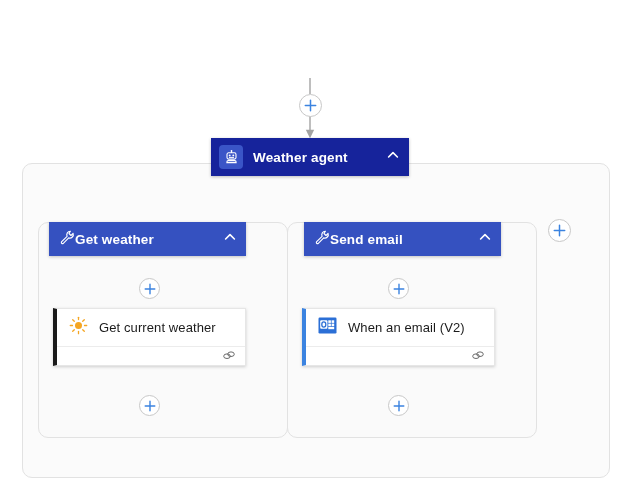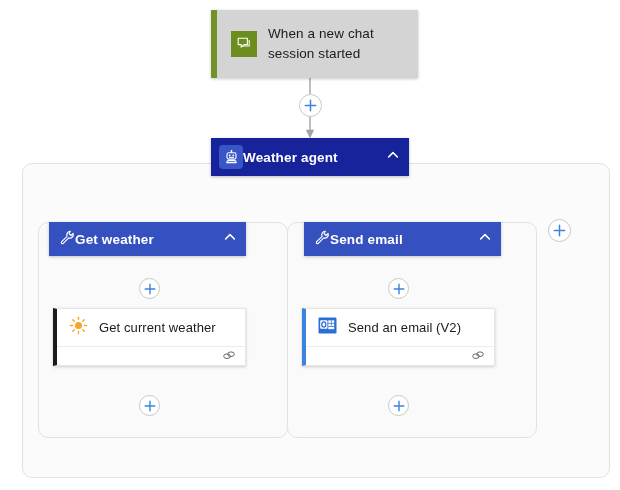--- a/index.html
+++ b/index.html
@@ -27,21 +27,21 @@
     display: flex; align-items: center; justify-content: center;
   }
   .trigger-label {
     font-size: 13.5px; color: #1b1b1b; line-height: 1.45; letter-spacing: .1px;
   }
 
   
   .agent {
     position: absolute; left: 211px; top: 138px; width: 198px; height: 38px;
     background: #16239b; box-shadow: 0 1px 3px rgba(0,0,0,.25);
-    display: flex; align-items: center; padding: 0 9px 0 8px; 
+    display: flex; align-items: center; padding: 0 9px 0 8px; gap: 10px;
   }
   .agent-icon {
     width: 24px; height: 24px; border-radius: 4px; background: #3a55c7; flex: 0 0 24px;
     display: flex; align-items: center; justify-content: center;
   }
   .agent-label { font-size: 13.5px; font-weight: bold; color: #ffffff; flex: 1; letter-spacing: .15px; }
 
   
   .outer-box {
     position: absolute; left: 22px; top: 163px; width: 588px; height: 315px;
@@ -117,29 +117,20 @@
       <path d="M149,378 L149,394"></path>
       <path d="M398,378 L398,394"></path>
     </g>
   </svg>
 
   <div class="outer-box"></div>
 
   <div class="tool-box left"></div>
   <div class="tool-box right"></div>
 
-  <div class="trigger">
-    <span class="trigger-icon">
-      <svg width="17" height="17" viewBox="0 0 17 17">
-        <path d="M2.2,2.2 h9.2 v6.4 h-3.2 l-3.0,2.6 v-2.6 h-3.0 z" fill="none" stroke="#ffffff" stroke-width="1.1" stroke-linejoin="round"></path>
-        <path d="M6.2,10.0 h7.0 v-6.0" fill="none" stroke="#ffffff" stroke-width="1.1" stroke-linejoin="round" opacity="0.95"></path>
-      </svg>
-    </span>
-    <span class="trigger-label">When a new chat session started</span>
-  </div>
 
   <div class="plus plus-big" style="left:299px; top:94px;">
     <svg width="13" height="13" viewBox="0 0 13 13">
       <path d="M6.5,1.3 V11.7 M1.3,6.5 H11.7" stroke="#3b83e0" stroke-width="1.5" stroke-linecap="round"></path>
     </svg>
   </div>
 
   <div class="agent">
     <span class="agent-icon">
       <svg width="15" height="15" viewBox="0 0 15 15">
@@ -238,21 +229,21 @@
           <rect x="0.5" y="1.5" width="18" height="16" rx="1.2" fill="#2b6fd6"></rect>
           <rect x="2.2" y="4.2" width="7.2" height="8.6" rx="1" fill="#ffffff"></rect>
           <ellipse cx="5.8" cy="8.5" rx="2.0" ry="2.6" fill="none" stroke="#2b6fd6" stroke-width="1.3"></ellipse>
           <rect x="10.3" y="4.3" width="2.6" height="2.6" fill="#ffffff"></rect>
           <rect x="13.6" y="4.3" width="2.6" height="2.6" fill="#ffffff"></rect>
           <rect x="10.3" y="7.6" width="2.6" height="2.6" fill="#ffffff"></rect>
           <rect x="13.6" y="7.6" width="2.6" height="2.6" fill="#ffffff"></rect>
           <rect x="10.3" y="10.9" width="5.9" height="2.3" fill="#ffffff"></rect>
         </svg>
       </span>
-      <span class="action-label">Send an email (V2)</span>
+      <span class="action-label">When an email (V2)</span>
     </div>
     <div class="action-foot">
       <span>
         <svg width="14" height="11" viewBox="0 0 14 11">
           <ellipse cx="5.0" cy="6.2" rx="3.3" ry="2.3" fill="none" stroke="#6b6b6b" stroke-width="1"></ellipse>
           <ellipse cx="9.0" cy="4.2" rx="3.3" ry="2.3" fill="none" stroke="#6b6b6b" stroke-width="1"></ellipse>
         </svg>
       </span>
     </div>
   </div>

